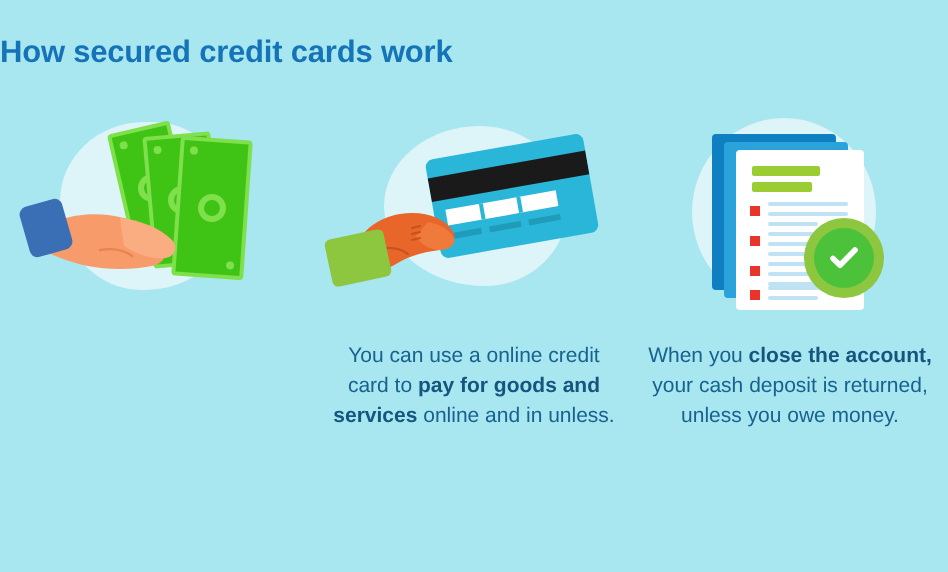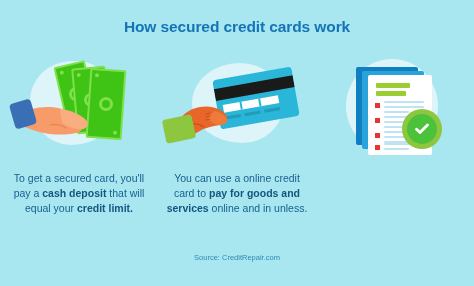--- a/index.html
+++ b/index.html
@@ -19,21 +19,20 @@
     background: #a8e6f0;
     box-sizing: border-box;
   }
 
   
   .title {
     position: absolute;
     top: 18px;
     left: 0;
     width: 474px;
-    text-align: center;
     font-size: 15.5px;
     font-weight: bold;
     color: #1574b8;
     letter-spacing: -0.1px;
   }
 
   
   .columns {
     position: absolute;
     top: 55px;
@@ -302,21 +301,20 @@
 
         <svg class="hand1" viewBox="0 0 86 40">
           <path d="M4 18 C14 8, 34 6, 48 10 C58 13, 64 18, 68 24 C70 28, 68 33, 62 34
                    C52 36, 40 36, 30 34 C20 32, 10 28, 4 24 Z" fill="#f79b6b"></path>
           <path d="M46 10 C56 11, 66 15, 72 21 C75 24, 74 29, 69 30 C62 31, 54 28, 48 24 Z" fill="#f9ad80"></path>
           <path d="M36 26 C42 25, 48 26, 52 29" stroke="#e8854f" stroke-width="1.2" fill="none" stroke-linecap="round"></path>
         </svg>
         <div class="cuff1"></div>
       </div>
 
-      <div class="caption"><span>To get a secured card, you'll pay a </span><b>cash deposit</b><span> that will equal your </span><b>credit limit.</b></div>
     </div>
 
     <div class="col">
       <div class="art">
         <div class="blob blob2"></div>
 
         <div class="card">
           <span class="stripe"></span>
           <span class="sign">
             <i style="left:17px"></i>
@@ -381,18 +379,18 @@
 
         <div class="checkbadge">
           <div class="inner">
             <svg width="18" height="18" viewBox="0 0 18 18">
               <path d="M3.5 9.2 L7 12.6 L14.5 5" stroke="#ffffff" stroke-width="2.8" fill="none" stroke-linecap="round" stroke-linejoin="round"></path>
             </svg>
           </div>
         </div>
       </div>
 
+      <div class="caption"><span>When you </span><b>close the account,</b><span> your cash deposit is returned, unless you owe money.</span></div>
     </div>
 
   </div>
 
-  <div class="source">Source: CreditRepair.com</div>
 </div>
 
 </body></html>

